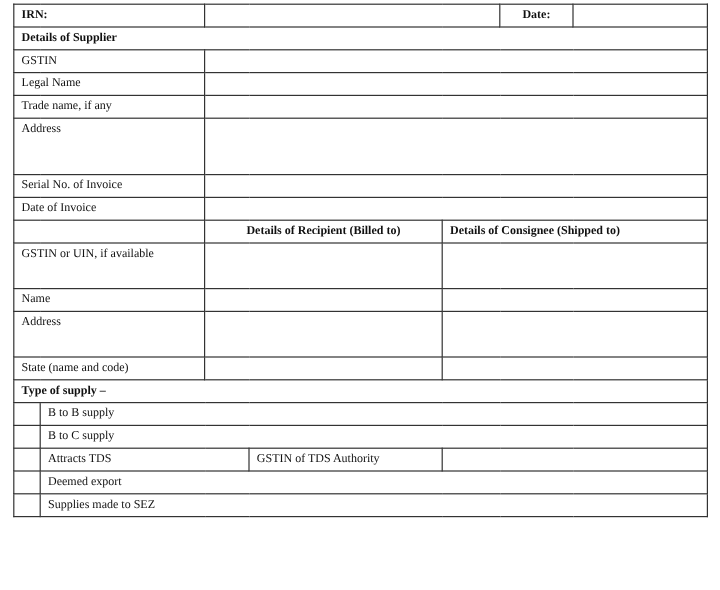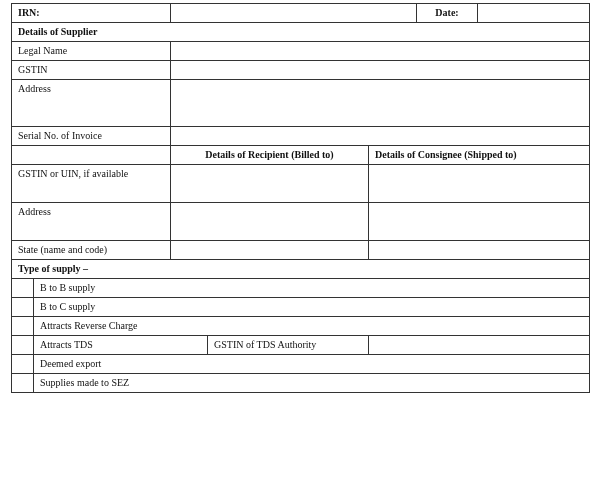--- a/index.html
+++ b/index.html
@@ -39,45 +39,58 @@
     </td>
     <td colspan="3" class="inp"></td>
     <td class="b center">Date:</td>
     <td class="inp"></td>
   </tr>
 
   <tr>
           <td colspan="7" class="b">Details of Supplier</td>
         </tr>
   <tr>
+    <td colspan="2">GSTIN</td>
+    <td colspan="5" class="inp"></td>
+  </tr>
+  <tr>
     <td colspan="2">Legal Name</td>
     <td colspan="5" class="inp"></td>
   </tr>
   <tr>
-    <td colspan="2">GSTIN</td>
+    <td colspan="2">Trade name, if any</td>
     <td colspan="5" class="inp"></td>
   </tr>
   <tr>
     <td colspan="2" class="tall">Address</td>
     <td colspan="5" class="inp tall"></td>
   </tr>
   <tr>
     <td colspan="2">Serial No. of Invoice</td>
+    <td colspan="5" class="inp"></td>
+  </tr>
+  <tr>
+    <td colspan="2">Date of Invoice</td>
     <td colspan="5" class="inp"></td>
   </tr>
 
   <tr>
     <td colspan="2" class="blank"></td>
     <td colspan="2" class="b center">Details of Recipient (Billed to)</td>
     <td colspan="3" class="b">Details of Consignee (Shipped to)</td>
   </tr>
   <tr>
     <td colspan="2" class="wrap tall2">GSTIN or UIN, if available</td>
     <td colspan="2" class="inp tall2"></td>
     <td colspan="3" class="inp tall2"></td>
+  </tr>
+  <tr>
+    <td colspan="2">Name</td>
+    <td colspan="2" class="inp"></td>
+    <td colspan="3" class="inp"></td>
   </tr>
   <tr>
     <td colspan="2" class="tall2">Address</td>
     <td colspan="2" class="inp tall2"></td>
     <td colspan="3" class="inp tall2"></td>
   </tr>
   <tr>
     <td colspan="2">State (name and code)</td>
     <td colspan="2" class="inp"></td>
     <td colspan="3" class="inp"></td>
@@ -89,24 +102,20 @@
   <tr>
     <td class="blank"></td>
     <td colspan="6">B to B supply</td>
   </tr>
   <tr>
     <td class="blank"></td>
     <td colspan="6">B to C supply</td>
   </tr>
   <tr>
     <td class="blank"></td>
-    <td colspan="6">Attracts Reverse Charge</td>
-  </tr>
-  <tr>
-    <td class="blank"></td>
     <td colspan="2">Attracts TDS</td>
     <td>GSTIN of TDS Authority</td>
     <td colspan="3" class="inp"></td>
   </tr>
   <tr>
     <td class="blank"></td>
     <td colspan="6">Deemed export</td>
   </tr>
   <tr>
     <td class="blank"></td>

